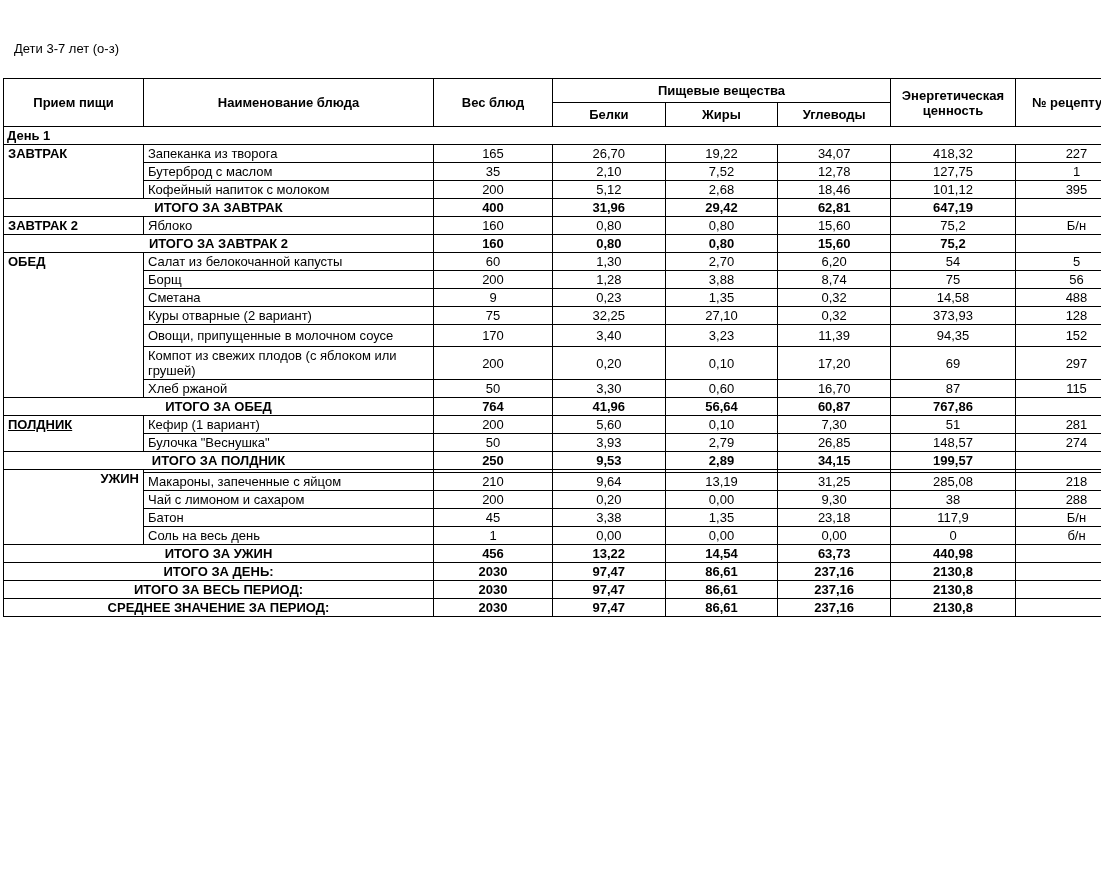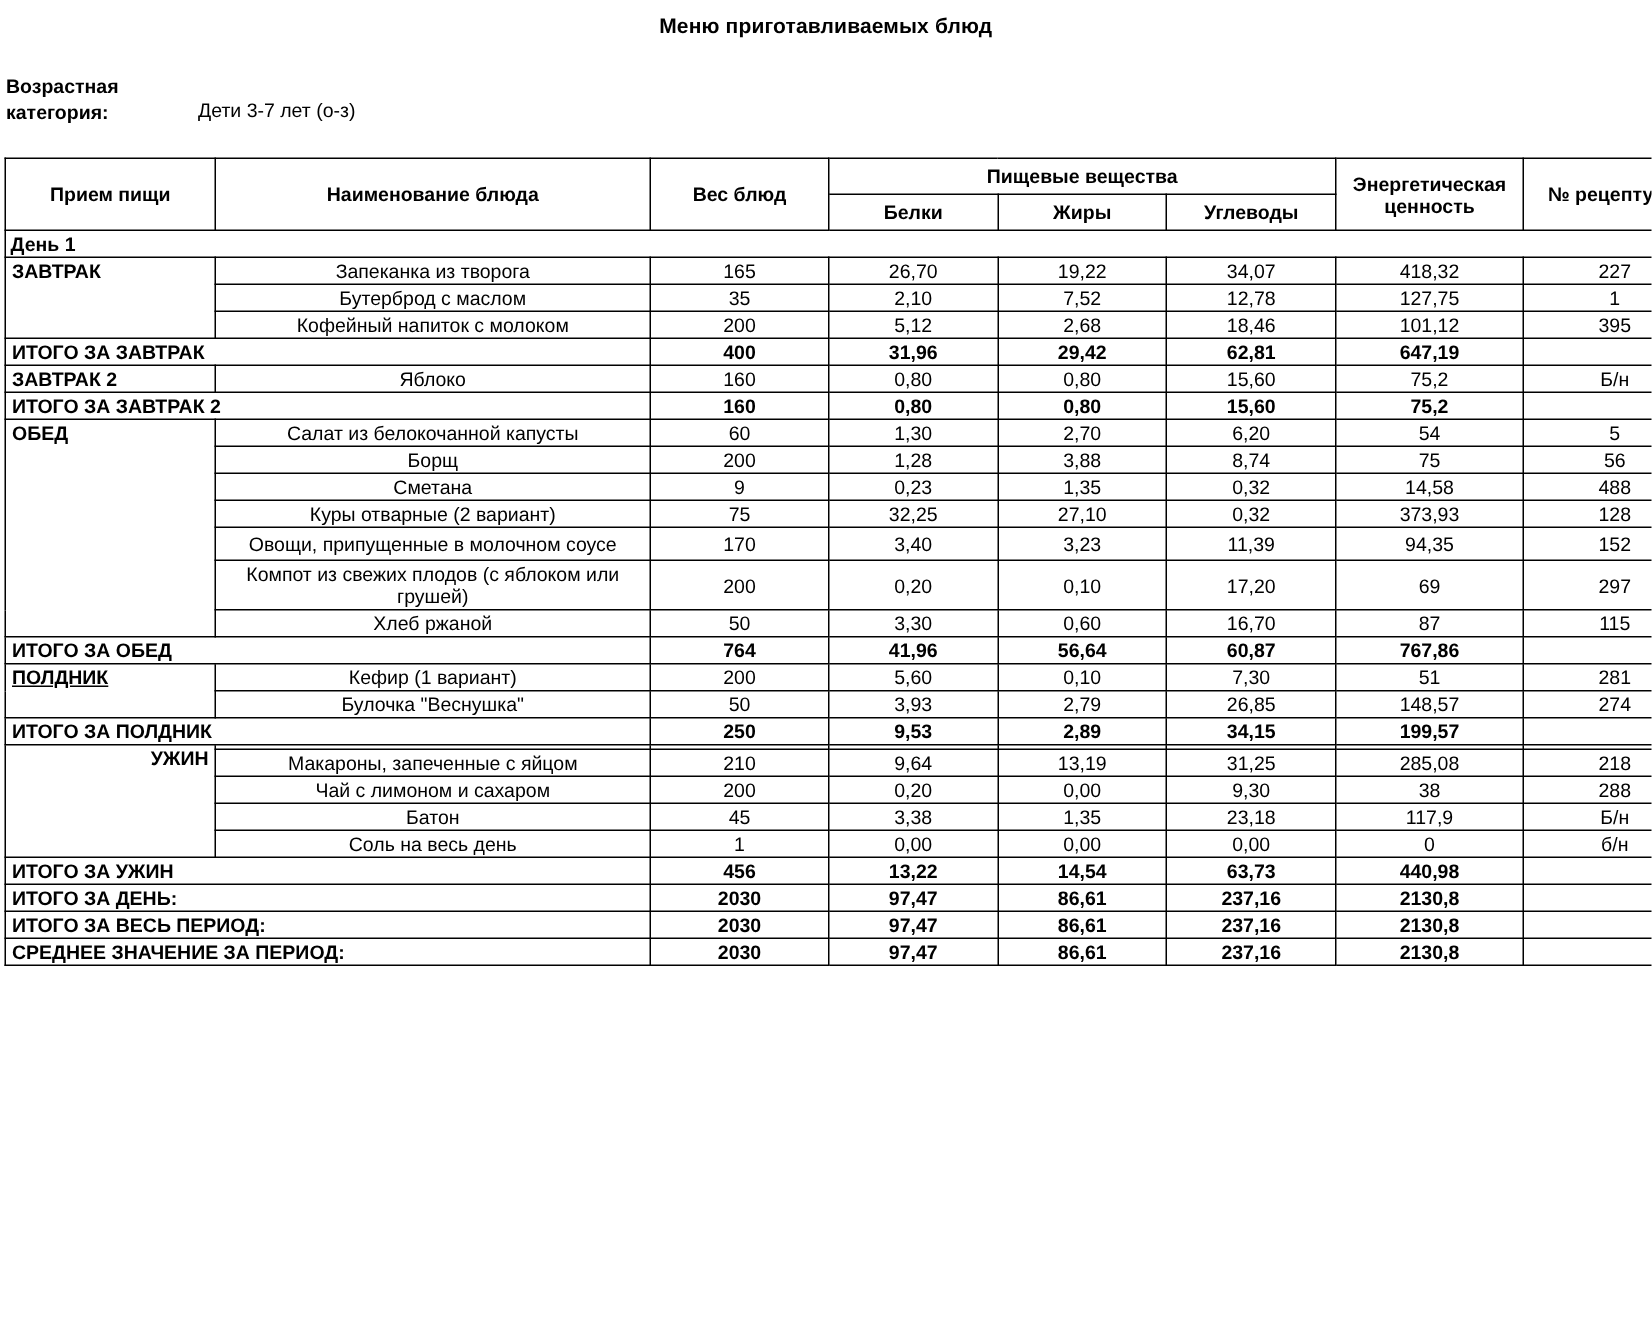--- a/index.html
+++ b/index.html
@@ -72,51 +72,50 @@
   th.col-energy { width: 118px; }
   th.col-recipe { width: 115px; }
   th.sub { width: 110px; }
   td.meal {
     font-weight: bold;
     text-align: left;
     padding-left: 3px;
     white-space: nowrap;
   }
   td.dish {
-    text-align: center;
+    text-align: left;
     padding-left: 4px;
   }
   td.num {
     text-align: center;
   }
   tr.day td {
     font-weight: bold;
     text-align: left;
     padding-left: 3px;
   }
   tr.total td, td.total {
     font-weight: bold;
+    text-align: center;
   }
   td.total-label {
     font-weight: bold;
     text-align: left;
     padding-left: 3px;
     white-space: nowrap;
   }
   tr.tall td { height: 19px; }
 </style>
 </head>
 <body>
 
 <div class="page">
 
-  <div class="doc-title">Меню приготавливаемых блюд</div>
 
   <div class="meta">
-    <div class="meta-label">Возрастная категория:</div>
     <div class="meta-value">Дети 3-7 лет (о-з)</div>
   </div>
 
   <table class="menu">
     <thead>
       <tr>
         <th class="col-meal" rowspan="2">Прием пищи</th>
         <th class="col-dish" rowspan="2">Наименование блюда</th>
         <th class="col-weight" rowspan="2">Вес блюд</th>
         <th class="col-nutrients" colspan="3">Пищевые вещества</th>

